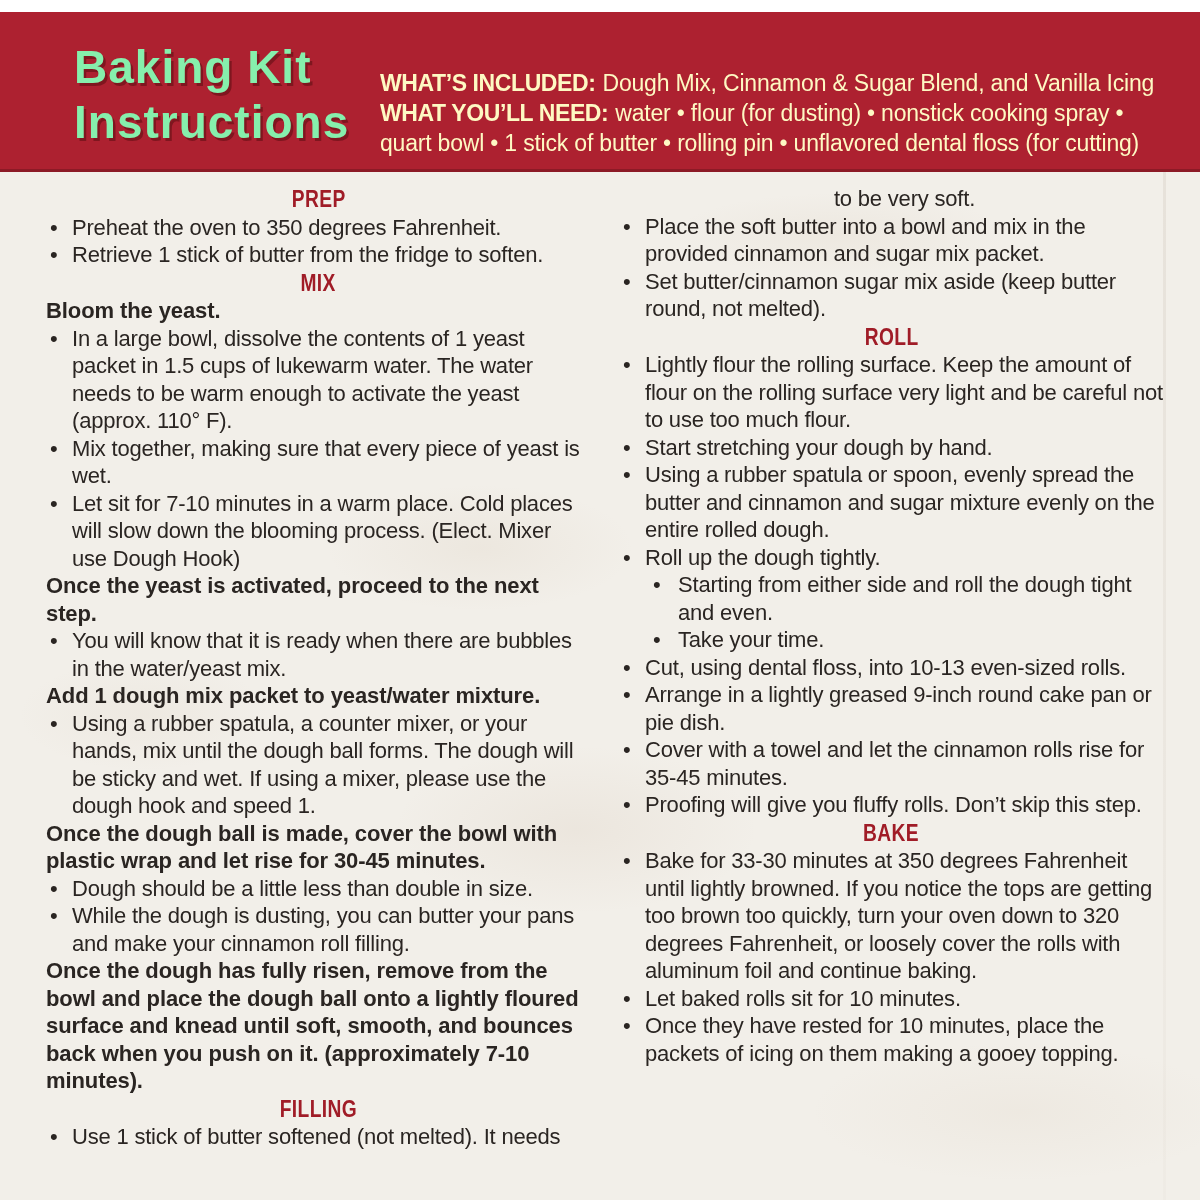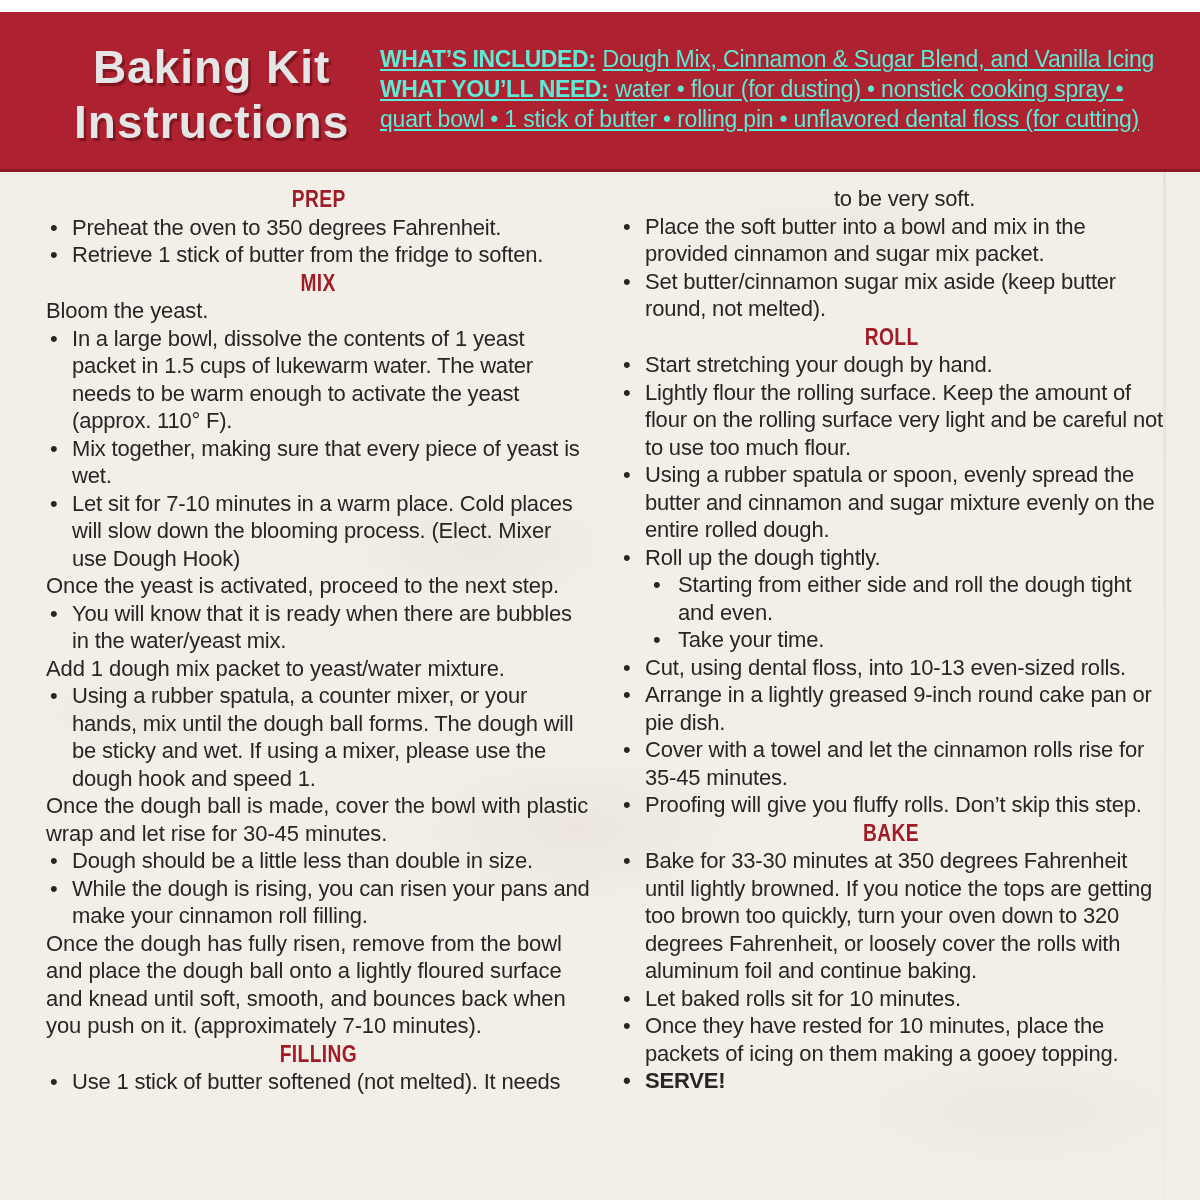--- a/index.html
+++ b/index.html
@@ -11,32 +11,30 @@
     overflow:hidden;
   }
   .banner {
     position:absolute; left:0; top:12px; width:1200px; height:160px;
     background:#ad2130;
     border-bottom:3px solid #8c1a26;
     box-sizing:border-box;
   }
   .title {
     position:absolute; left:74px; top:28px;
-    color:#e5e5e5;
+    color:#86efac;
     font-size:46px; font-weight:800; line-height:55px;
     letter-spacing:1px;
     text-shadow:2.5px 2.5px 0 rgba(70,8,12,0.45);
-    text-align:center;
   }
   .info {
-    position:absolute; left:380px; top:32px; width:786px;
-    color:#5eead4;
+    position:absolute; left:380px; top:56px; width:786px;
+    color:#fef9c3;
     font-size:23px; line-height:30px;
     letter-spacing:-0.2px;
-    text-decoration:underline;
   }
   .info .row { margin:0; }
   .hlabel { font-weight:800; margin-right:7px; letter-spacing:-0.4px; }
   .paper {
     position:absolute; left:0; top:172px; width:1200px; height:1044px;
     background-color:#f2efe9;
     background-image:
       radial-gradient(ellipse 220px 90px at 40% 36%, rgba(187,162,131,0.10), transparent 70%),
       radial-gradient(ellipse 260px 120px at 48% 63%, rgba(180,150,120,0.10), transparent 70%),
       radial-gradient(ellipse 180px 80px at 12% 52%, rgba(187,162,131,0.08), transparent 70%),
@@ -59,21 +57,21 @@
     display:inline-block;
     transform:scaleX(0.8);
     font-weight:800; font-size:24px;
     color:#a01c27;
     letter-spacing:0.5px;
   }
   .b { position:relative; padding-left:26px; }
   .b::before { content:"\2022"; position:absolute; left:4px; }
   .s { position:relative; padding-left:59px; }
   .s::before { content:"\2022"; position:absolute; left:34px; }
-  .bb { font-weight:400; letter-spacing:-0.1px; }
+  .bb { font-weight:700; letter-spacing:-0.1px; }
   .c { padding-left:26px;text-align:center; }
   .strong { font-weight:700; }
 </style>
 </head>
 <body>
 
 <div class="banner">
   <div class="title">
     <div>Baking Kit</div>
     <div>Instructions</div>
@@ -95,42 +93,41 @@
       <div class="bb">Bloom the yeast.</div>
       <div class="b">In a large bowl, dissolve the contents of 1 yeast packet in 1.5 cups of lukewarm water. The water needs to be warm enough to activate the yeast (approx. 110° F).</div>
       <div class="b">Mix together, making sure that every piece of yeast is wet.</div>
       <div class="b">Let sit for 7-10 minutes in a warm place. Cold places will slow down the blooming process. (Elect. Mixer use Dough Hook)</div>
       <div class="bb">Once the yeast is activated, proceed to the next step.</div>
       <div class="b">You will know that it is ready when there are bubbles in the water/yeast mix.</div>
       <div class="bb">Add 1 dough mix packet to yeast/water mixture.</div>
       <div class="b">Using a rubber spatula, a counter mixer, or your hands, mix until the dough ball forms.  The dough will be sticky and wet. If using a mixer, please use the dough hook and speed 1.</div>
       <div class="bb">Once the dough ball is made, cover the bowl with plastic wrap and let rise for 30-45 minutes.</div>
       <div class="b">Dough should be a little less than double in size.</div>
-      <div class="b">While the dough is rising, you can risen your pans and make your cinnamon roll filling.</div>
+      <div class="b">While the dough is dusting, you can butter your pans and make your cinnamon roll filling.</div>
       <div class="bb">Once the dough has fully risen, remove from the bowl and place the dough ball onto a lightly floured surface and knead until soft, smooth, and bounces back when you push on it. (approximately 7-10 minutes).</div>
       <div class="h"><span class="hx">FILLING</span></div>
       <div class="b">Use 1 stick of butter softened (not melted). It needs</div>
     </div>
 
     <div class="col">
       <div class="c">to be very soft.</div>
       <div class="b">Place the soft butter into a bowl and mix in the provided cinnamon and sugar mix packet.</div>
       <div class="b">Set butter/cinnamon sugar mix aside (keep butter round, not melted).</div>
       <div class="h"><span class="hx">ROLL</span></div>
+      <div class="b">Lightly flour the rolling surface. Keep the amount of flour on the rolling surface very light and be careful not to use too much flour.</div>
       <div class="b">Start stretching your dough by hand.</div>
-      <div class="b">Lightly flour the rolling surface. Keep the amount of flour on the rolling surface very light and be careful not to use too much flour.</div>
       <div class="b">Using a rubber spatula or spoon, evenly spread the butter and cinnamon and sugar mixture evenly on the entire rolled dough.</div>
       <div class="b">Roll up the dough tightly.</div>
       <div class="s">Starting from either side and roll the dough tight and even.</div>
       <div class="s">Take your time.</div>
       <div class="b">Cut, using dental floss, into 10-13 even-sized rolls.</div>
       <div class="b">Arrange in a lightly greased 9-inch round cake pan or pie dish.</div>
       <div class="b">Cover with a towel and let the cinnamon rolls rise for 35-45 minutes.</div>
       <div class="b">Proofing will give you fluffy rolls. Don’t skip this step.</div>
       <div class="h"><span class="hx">BAKE</span></div>
       <div class="b">Bake for 33-30 minutes at 350 degrees Fahrenheit until lightly browned. If you notice the tops are getting too brown too quickly, turn your oven down to 320 degrees Fahrenheit, or loosely cover the rolls with aluminum foil and continue baking.</div>
       <div class="b">Let baked rolls sit for 10 minutes.</div>
       <div class="b">Once they have rested for 10 minutes, place the packets of icing on them making a gooey topping.</div>
-      <div class="b strong">SERVE!</div>
     </div>
 
   </div>
 </div>
 
 </body></html>

